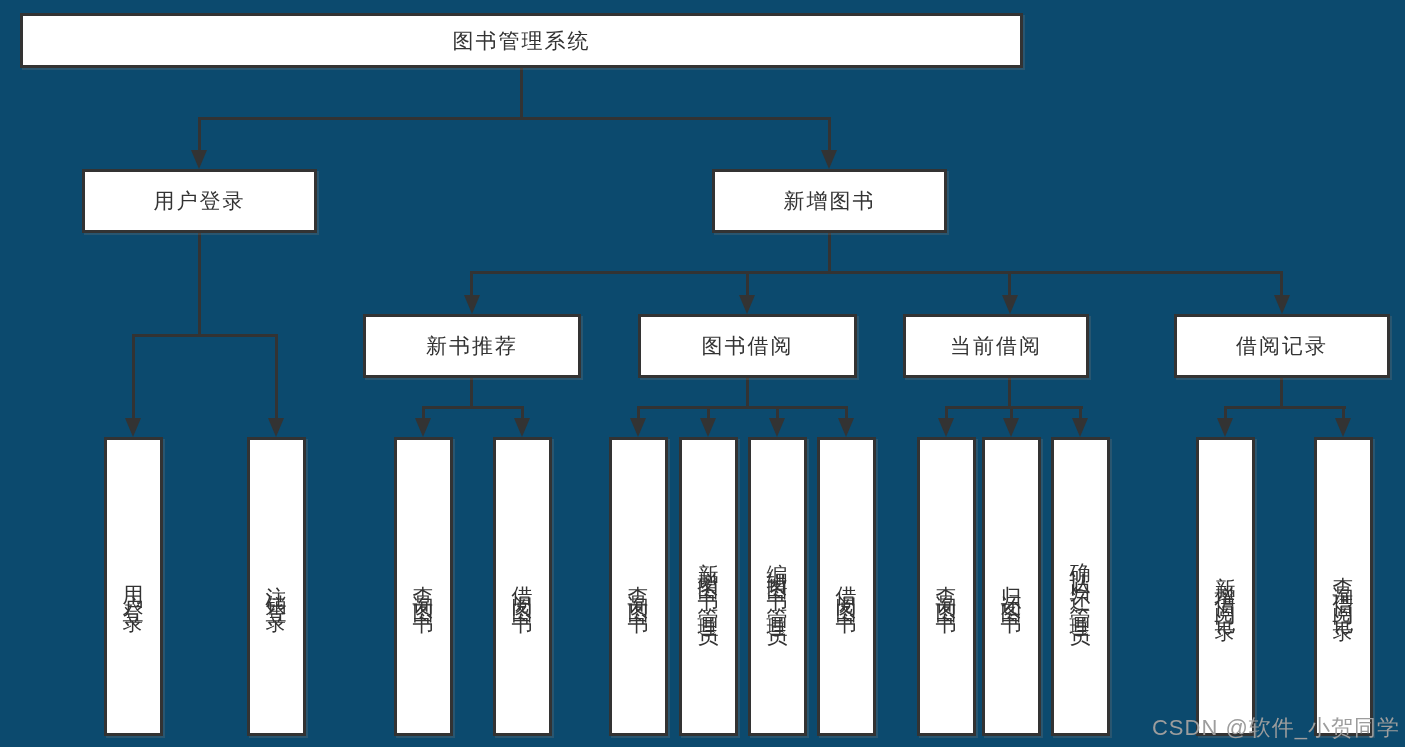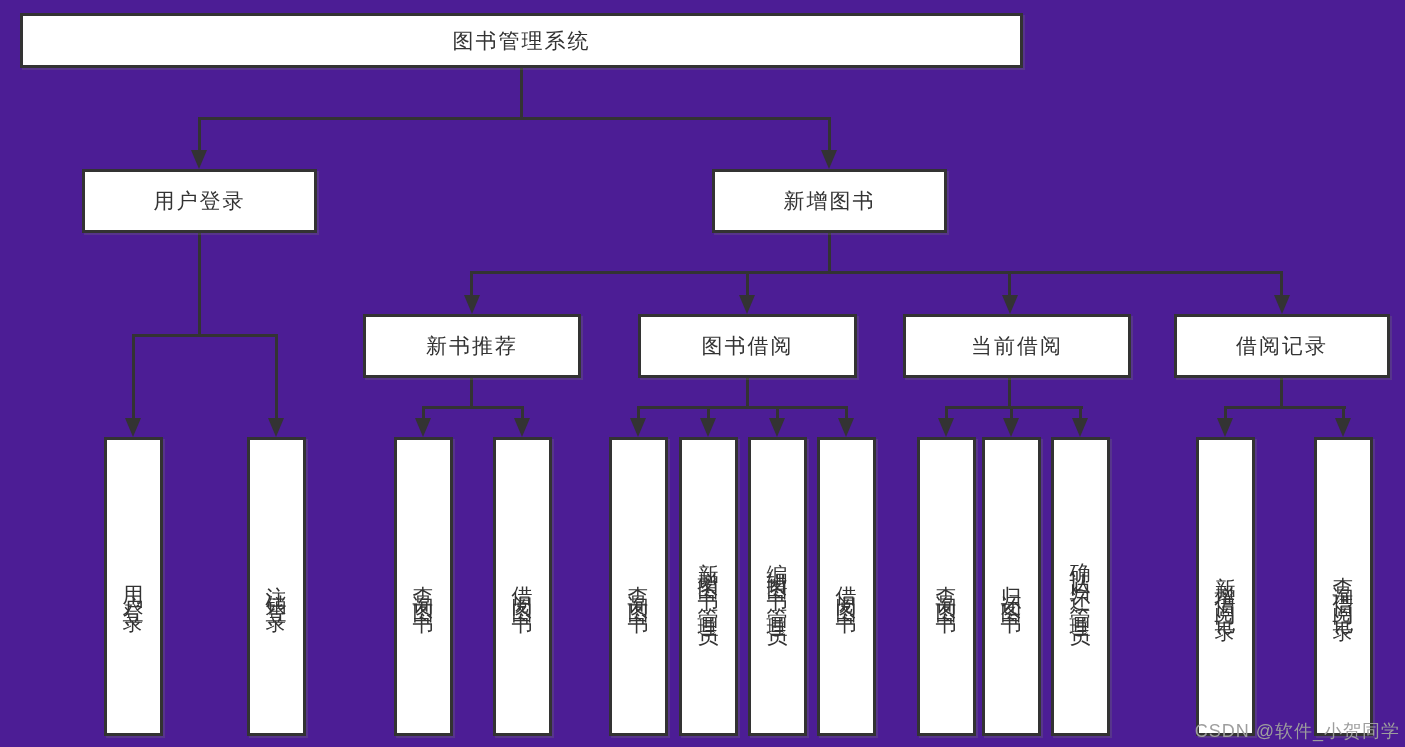--- a/index.html
+++ b/index.html
@@ -1,27 +1,27 @@
 <!DOCTYPE html>
 <html><head>
 <meta charset="utf-8">
 <style>
   html,body{margin:0;padding:0;background:#ffffff;}
-  .canvas{position:relative;width:1405px;height:747px;background:#4c1d95;overflow:hidden;
+  .canvas{position:relative;width:1405px;height:747px;background:#0c4a6e;overflow:hidden;
           font-family:"Liberation Sans","DejaVu Sans",sans-serif;color:#333333;}
   .node{position:absolute;box-sizing:border-box;background:#ffffff;border:3px solid #333333;
         box-shadow:2px 2px 0 rgba(120,120,120,0.28);display:flex;align-items:center;justify-content:center;
         font-size:21px;letter-spacing:2px;z-index:2;}
   .node span{white-space:nowrap;}
   .leaf{top:437px;width:59px;height:299px;}
   .leaf .v-label{writing-mode:vertical-rl;letter-spacing:9px;line-height:1;white-space:nowrap;}
   .ln{position:absolute;background:#333333;z-index:1;}
   .ah{position:absolute;width:0;height:0;border-left:8px solid transparent;border-right:8px solid transparent;
       border-top:19px solid #333333;z-index:1;}
-  .watermark{position:absolute;right:5px;bottom:4px;font-size:18px;color:#9d9d9d;letter-spacing:1px;z-index:5;}
+  .watermark{position:absolute;right:5px;bottom:4px;font-size:22px;color:#9d9d9d;letter-spacing:1px;z-index:5;}
 </style>
 </head>
 <body>
 
 <div class="canvas">
 
   <div class="ln" style="left:520px;top:68px;width:3px;height:51px"></div>
   <div class="ln" style="left:198px;top:117px;width:633px;height:3px"></div>
   <div class="ln" style="left:198px;top:118px;width:3px;height:34px"></div>
   <div class="ah" style="left:191px;top:150px"></div>
@@ -88,21 +88,21 @@
   <div class="node" style="left:712px;top:169px;width:235px;height:64px">
     <span>新增图书</span>
   </div>
 
   <div class="node" style="left:363px;top:314px;width:218px;height:64px">
     <span>新书推荐</span>
   </div>
   <div class="node" style="left:638px;top:314px;width:219px;height:64px">
     <span>图书借阅</span>
   </div>
-  <div class="node" style="left:903px;top:314px;width:228px;height:64px">
+  <div class="node" style="left:903px;top:314px;width:186px;height:64px">
     <span>当前借阅</span>
   </div>
   <div class="node" style="left:1174px;top:314px;width:216px;height:64px">
     <span>借阅记录</span>
   </div>
 
   <div class="node leaf" style="left:104px">
     <span class="v-label">用户登录</span>
   </div>
   <div class="node leaf" style="left:247px">

